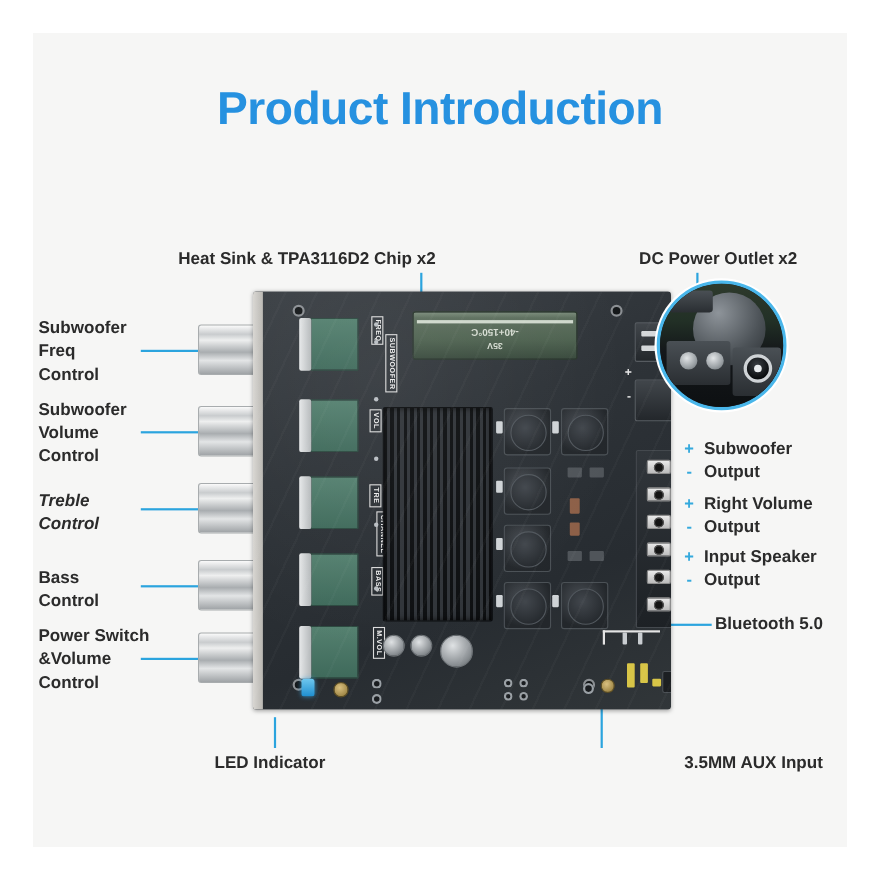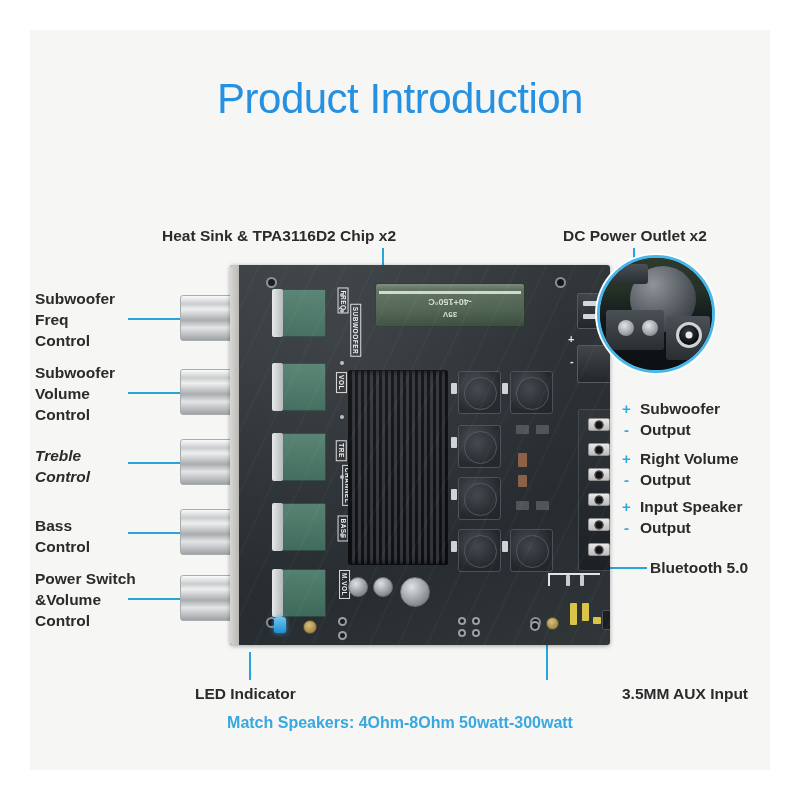--- a/index.html
+++ b/index.html
@@ -13,21 +13,21 @@
     position: absolute;
     left: 30px; top: 30px;
     width: 740px; height: 740px;
     background: #f6f6f5;
   }
 
   
   .title {
     position: absolute; left: 0; top: 45px; width: 740px;
     text-align: center;
-    font-size: 42px; font-weight: normal;
+    font-size: 42px; font-weight: bold;
     color: #2691e0;
     letter-spacing: -0.5px;
   }
   .badge {
     position: absolute; left: 50%; top: 108px;
     transform: translateX(-50%);
     background: #2b9ce8;
     color: #ffffff;
     font-size: 17px; font-weight: bold;
     padding: 7px 22px 8px 22px;
@@ -305,21 +305,21 @@
 <body>
 
 <div id="canvas">
 
   <div class="title">Product Introduction</div>
 
   <div class="lbl" style="left:132px; top:195px;">Heat Sink &amp; TPA3116D2 Chip x2</div>
   <div class="lead-v" style="left:352px; top:218px; height:185px;"></div>
   <div class="dot" style="left:348px; top:398px;"></div>
 
-  <div class="lbl" style="left:533px; top:195px;text-align:center;">DC Power Outlet x2</div>
+  <div class="lbl" style="left:551px; top:195px;text-align:center;">DC Power Outlet x2</div>
   <div class="lead-v" style="left:603px; top:218px; height:110px;"></div>
   <div class="lead-h" style="left:603px; top:298px; width:1px;"></div>
   <div class="dot" style="left:599px; top:292px;"></div>
   <div class="dot" style="left:599px; top:324px;"></div>
 
   <div class="lbl" style="left:5px; top:258px;">Subwoofer
 Freq
 Control</div>
   <div class="lead-h" style="left:98px; top:288px; width:82px;"></div>
   <div class="dot" style="left:176px; top:285px;"></div>
@@ -498,15 +498,14 @@
     <div class="pi-bg"></div>
     <div class="pi-dome"></div>
     <div class="pi-blk" style="left:6px; top:52px; width:58px; height:40px;"></div>
     <div class="pi-screw" style="left:18px; top:62px; width:16px; height:16px;"></div>
     <div class="pi-screw" style="left:42px; top:62px; width:16px; height:16px;"></div>
     <div class="pi-blk" style="left:66px; top:58px; width:44px; height:44px;"></div>
     <div class="pi-jack" style="left:76px; top:64px; width:26px; height:26px;"></div>
     <div class="pi-blk" style="left:8px; top:6px; width:40px; height:20px;"></div>
   </div>
 
-  <div class="footer">Match Speakers: 4Ohm-8Ohm  50watt-300watt</div>
 
 </div>
 
 </body></html>

